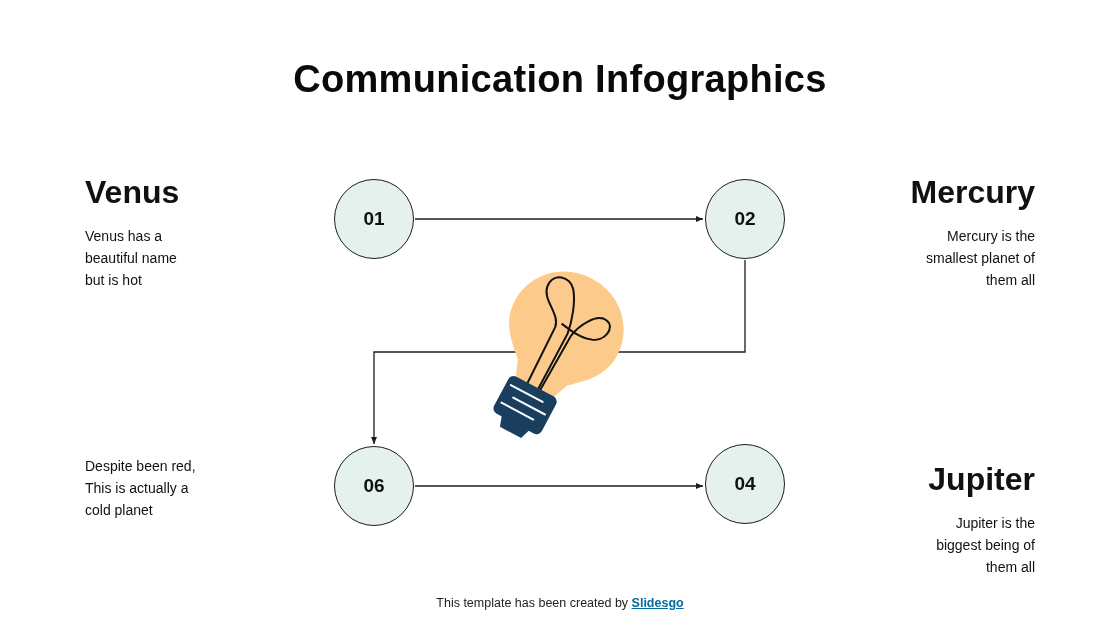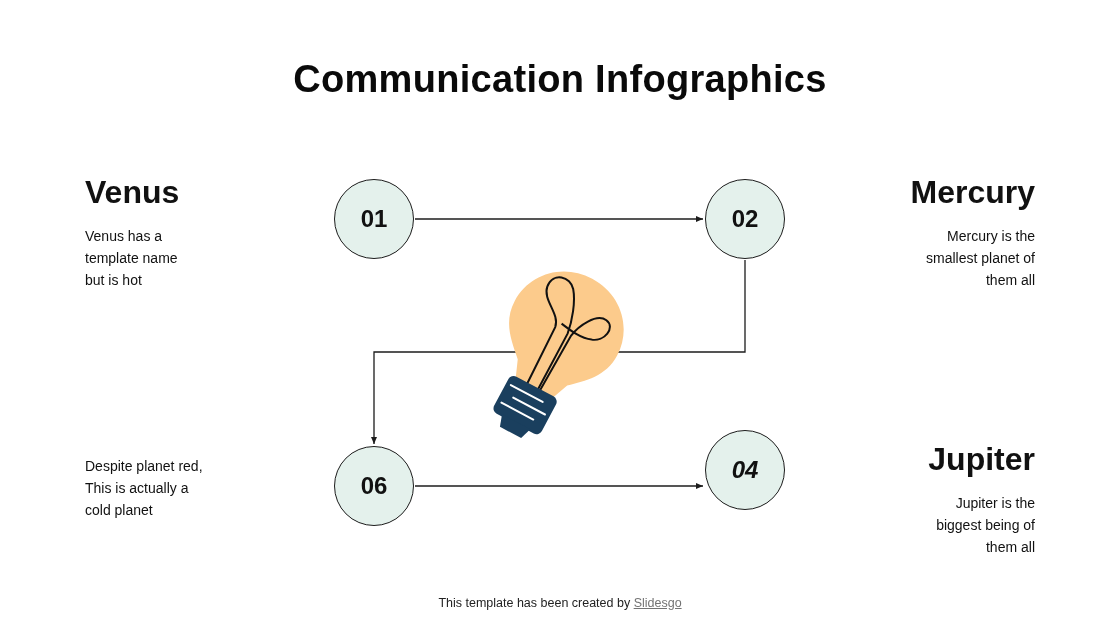--- a/index.html
+++ b/index.html
@@ -4,29 +4,29 @@
   <style>
     html, body { margin:0; padding:0; }
     body { width:1120px; height:630px; background:#ffffff; position:relative; overflow:hidden;
       font-family: "Liberation Sans", "DejaVu Sans", sans-serif; color:#111; }
     .title { position:absolute; left:0; top:58px; width:1120px; text-align:center;
       font-size:38px; font-weight:700; letter-spacing:0.3px; color:#0a0a0a; }
     .diagram { position:absolute; left:0; top:0; width:1120px; height:630px; }
     .node { position:absolute; width:80px; height:80px; border-radius:50%;
       background:#e4f1ec; border:1.5px solid #1c1c1c; box-sizing:border-box;
       display:flex; align-items:center; justify-content:center;
-      font-size:24px; font-weight:700; color:#111; }
+      font-size:19px; font-weight:700; color:#111; }
     .block { position:absolute; width:200px; }
     .block.left { left:85px; text-align:left; }
     .block.right { left:835px; text-align:right; }
     .block h2 { margin:0; font-size:32px; font-weight:700; color:#111; }
     .block p { margin:14px 0 0 0; font-size:14px; line-height:22px; color:#111; }
     .footer { position:absolute; left:0; top:596px; width:1120px; text-align:center;
       font-size:12.5px; color:#222; }
-    .footer a { font-weight:400; color:#737373; text-decoration:underline; }
+    .footer a { font-weight:700; color:#0369a1; text-decoration:underline; }
   </style>
 </head>
 <body>
 
 <div class="title">Communication Infographics</div>
 
 <svg class="diagram" width="1120" height="630" viewBox="0 0 1120 630">
   <defs>
     <marker id="arr" markerWidth="8" markerHeight="8" refX="7" refY="4" orient="auto" markerUnits="userSpaceOnUse">
       <path d="M0,1 L7,4 L0,7 Z" fill="#1c1c1c"></path>
@@ -50,49 +50,49 @@
     <path d="M-16,104 L16,104 L12,116 L-12,116 Z" fill="#1a3f5e"></path>
     <line x1="-22" y1="74" x2="14" y2="74" stroke="#ffffff" stroke-width="2" stroke-linecap="round"></line>
     <line x1="-14" y1="84" x2="22" y2="84" stroke="#ffffff" stroke-width="2" stroke-linecap="round"></line>
     <line x1="-22" y1="94" x2="14" y2="94" stroke="#ffffff" stroke-width="2" stroke-linecap="round"></line>
   </g>
 </svg>
 
 <div class="node" style="left:334px; top:179px;">01</div>
 <div class="node" style="left:705px; top:179px;">02</div>
 <div class="node" style="left:334px; top:446px;">06</div>
-<div class="node" style="left:705px; top:430px;font-style:italic;">04</div>
+<div class="node" style="left:705px; top:444px;">04</div>
 
 <div class="block left" style="top:174px;">
   <h2>Venus</h2>
   <p>
     <span>Venus has a</span><br>
-    <span>template name</span><br>
+    <span>beautiful name</span><br>
     <span>but is hot</span>
   </p>
 </div>
 
 <div class="block right" style="top:174px;">
   <h2>Mercury</h2>
   <p>
     <span>Mercury is the</span><br>
     <span>smallest planet of</span><br>
     <span>them all</span>
   </p>
 </div>
 
 <div class="block left" style="top:441px;">
   <p>
-    <span>Despite planet red,</span><br>
+    <span>Despite been red,</span><br>
     <span>This is actually a</span><br>
     <span>cold planet</span>
   </p>
 </div>
 
-<div class="block right" style="top:441px;">
+<div class="block right" style="top:461px;">
   <h2>Jupiter</h2>
   <p>
     <span>Jupiter is the</span><br>
     <span>biggest being of</span><br>
     <span>them all</span>
   </p>
 </div>
 
 <div class="footer">
   <span>This template has been created by </span><a>Slidesgo</a>

